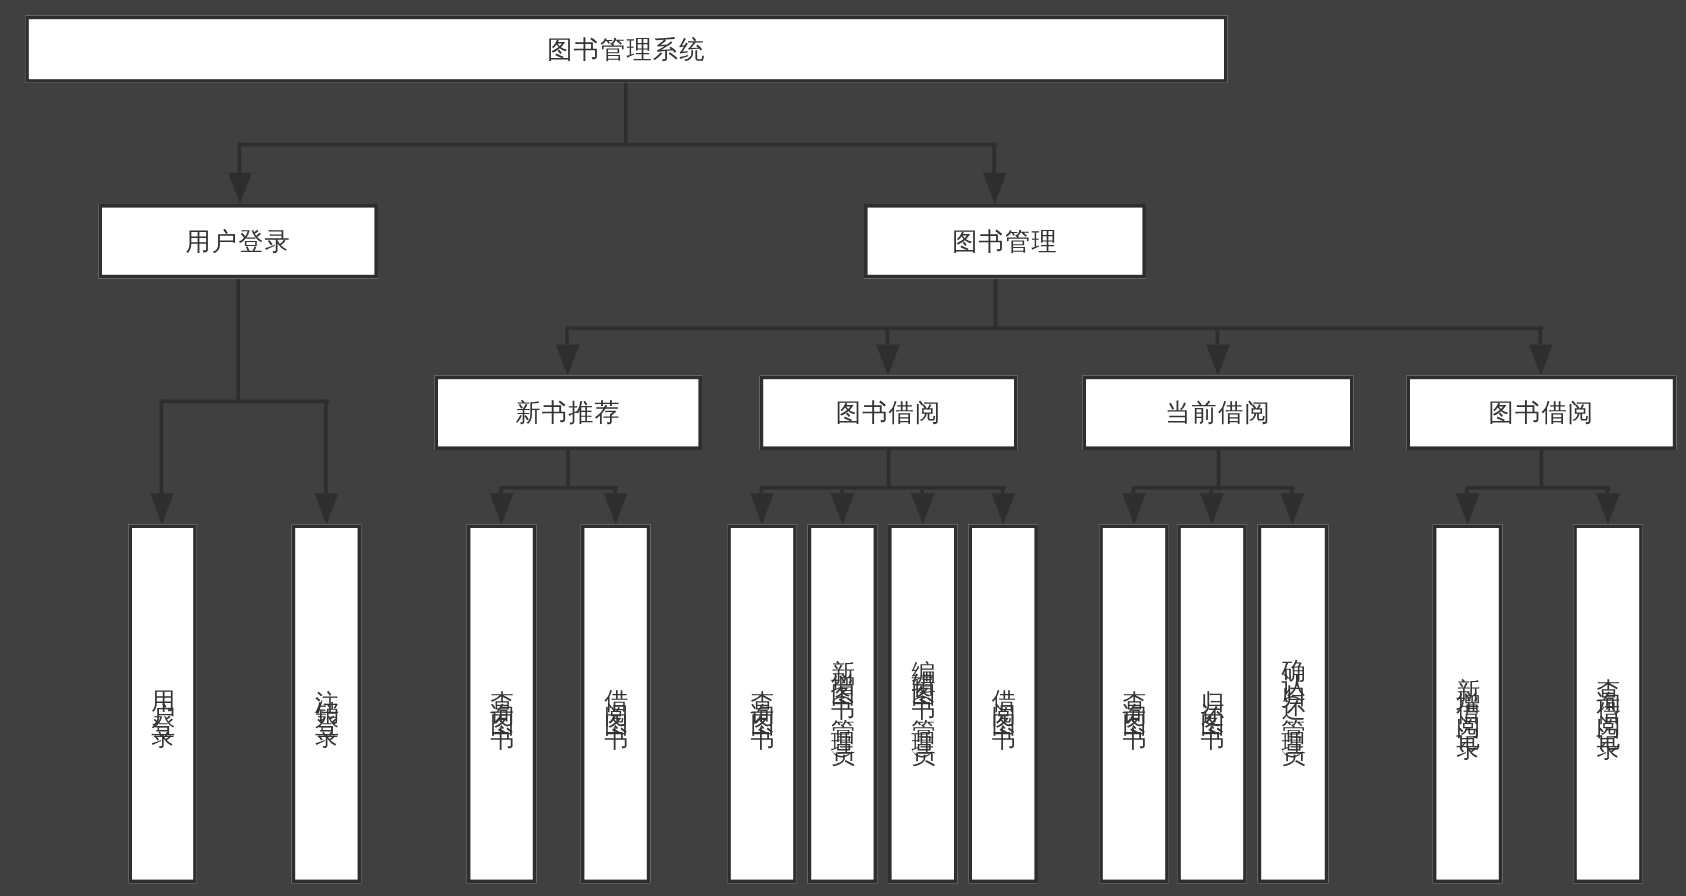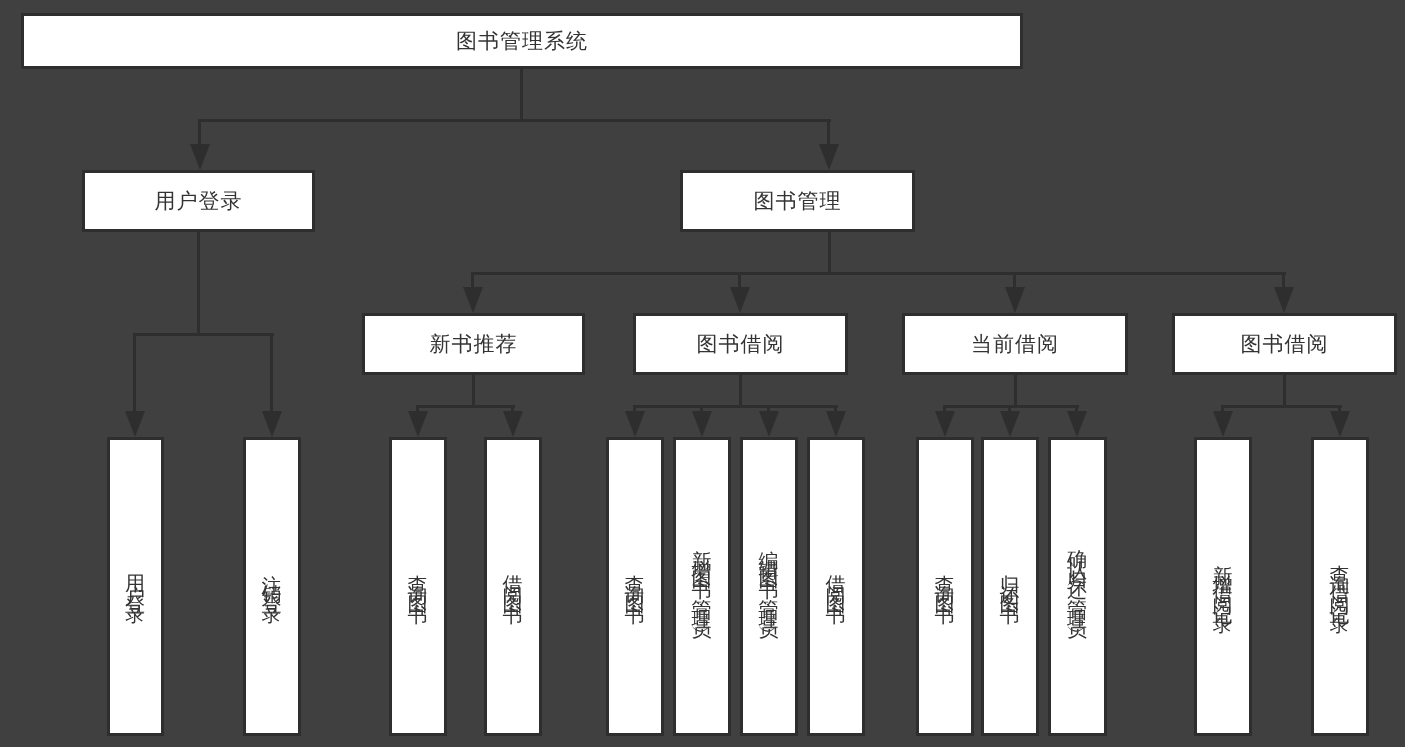--- a/index.html
+++ b/index.html
@@ -67,21 +67,21 @@
   </div>
 
   <div class="vline" style="left:520px;top:69px;height:52px;"></div>
   <div class="hline" style="left:199px;top:119px;width:632px;"></div>
   <div class="arrow" style="left:190px;top:119px;height:51px;"></div>
   <div class="arrow" style="left:819px;top:119px;height:51px;"></div>
 
   <div class="hbox" style="left:82px;top:170px;width:233px;height:62px;">
     <span>用户登录</span>
   </div>
-  <div class="hbox" style="left:680px;top:170px;width:235px;height:62px;">
+  <div class="hbox" style="left:720px;top:170px;width:235px;height:62px;">
     <span>图书管理</span>
   </div>
 
   <div class="vline" style="left:197px;top:232px;height:104px;"></div>
   <div class="hline" style="left:134px;top:333px;width:140px;"></div>
   <div class="arrow" style="left:125px;top:333px;height:104px;"></div>
   <div class="arrow" style="left:262px;top:333px;height:104px;"></div>
 
   <div class="vline" style="left:828px;top:232px;height:43px;"></div>
   <div class="hline" style="left:472px;top:272px;width:814px;"></div>

